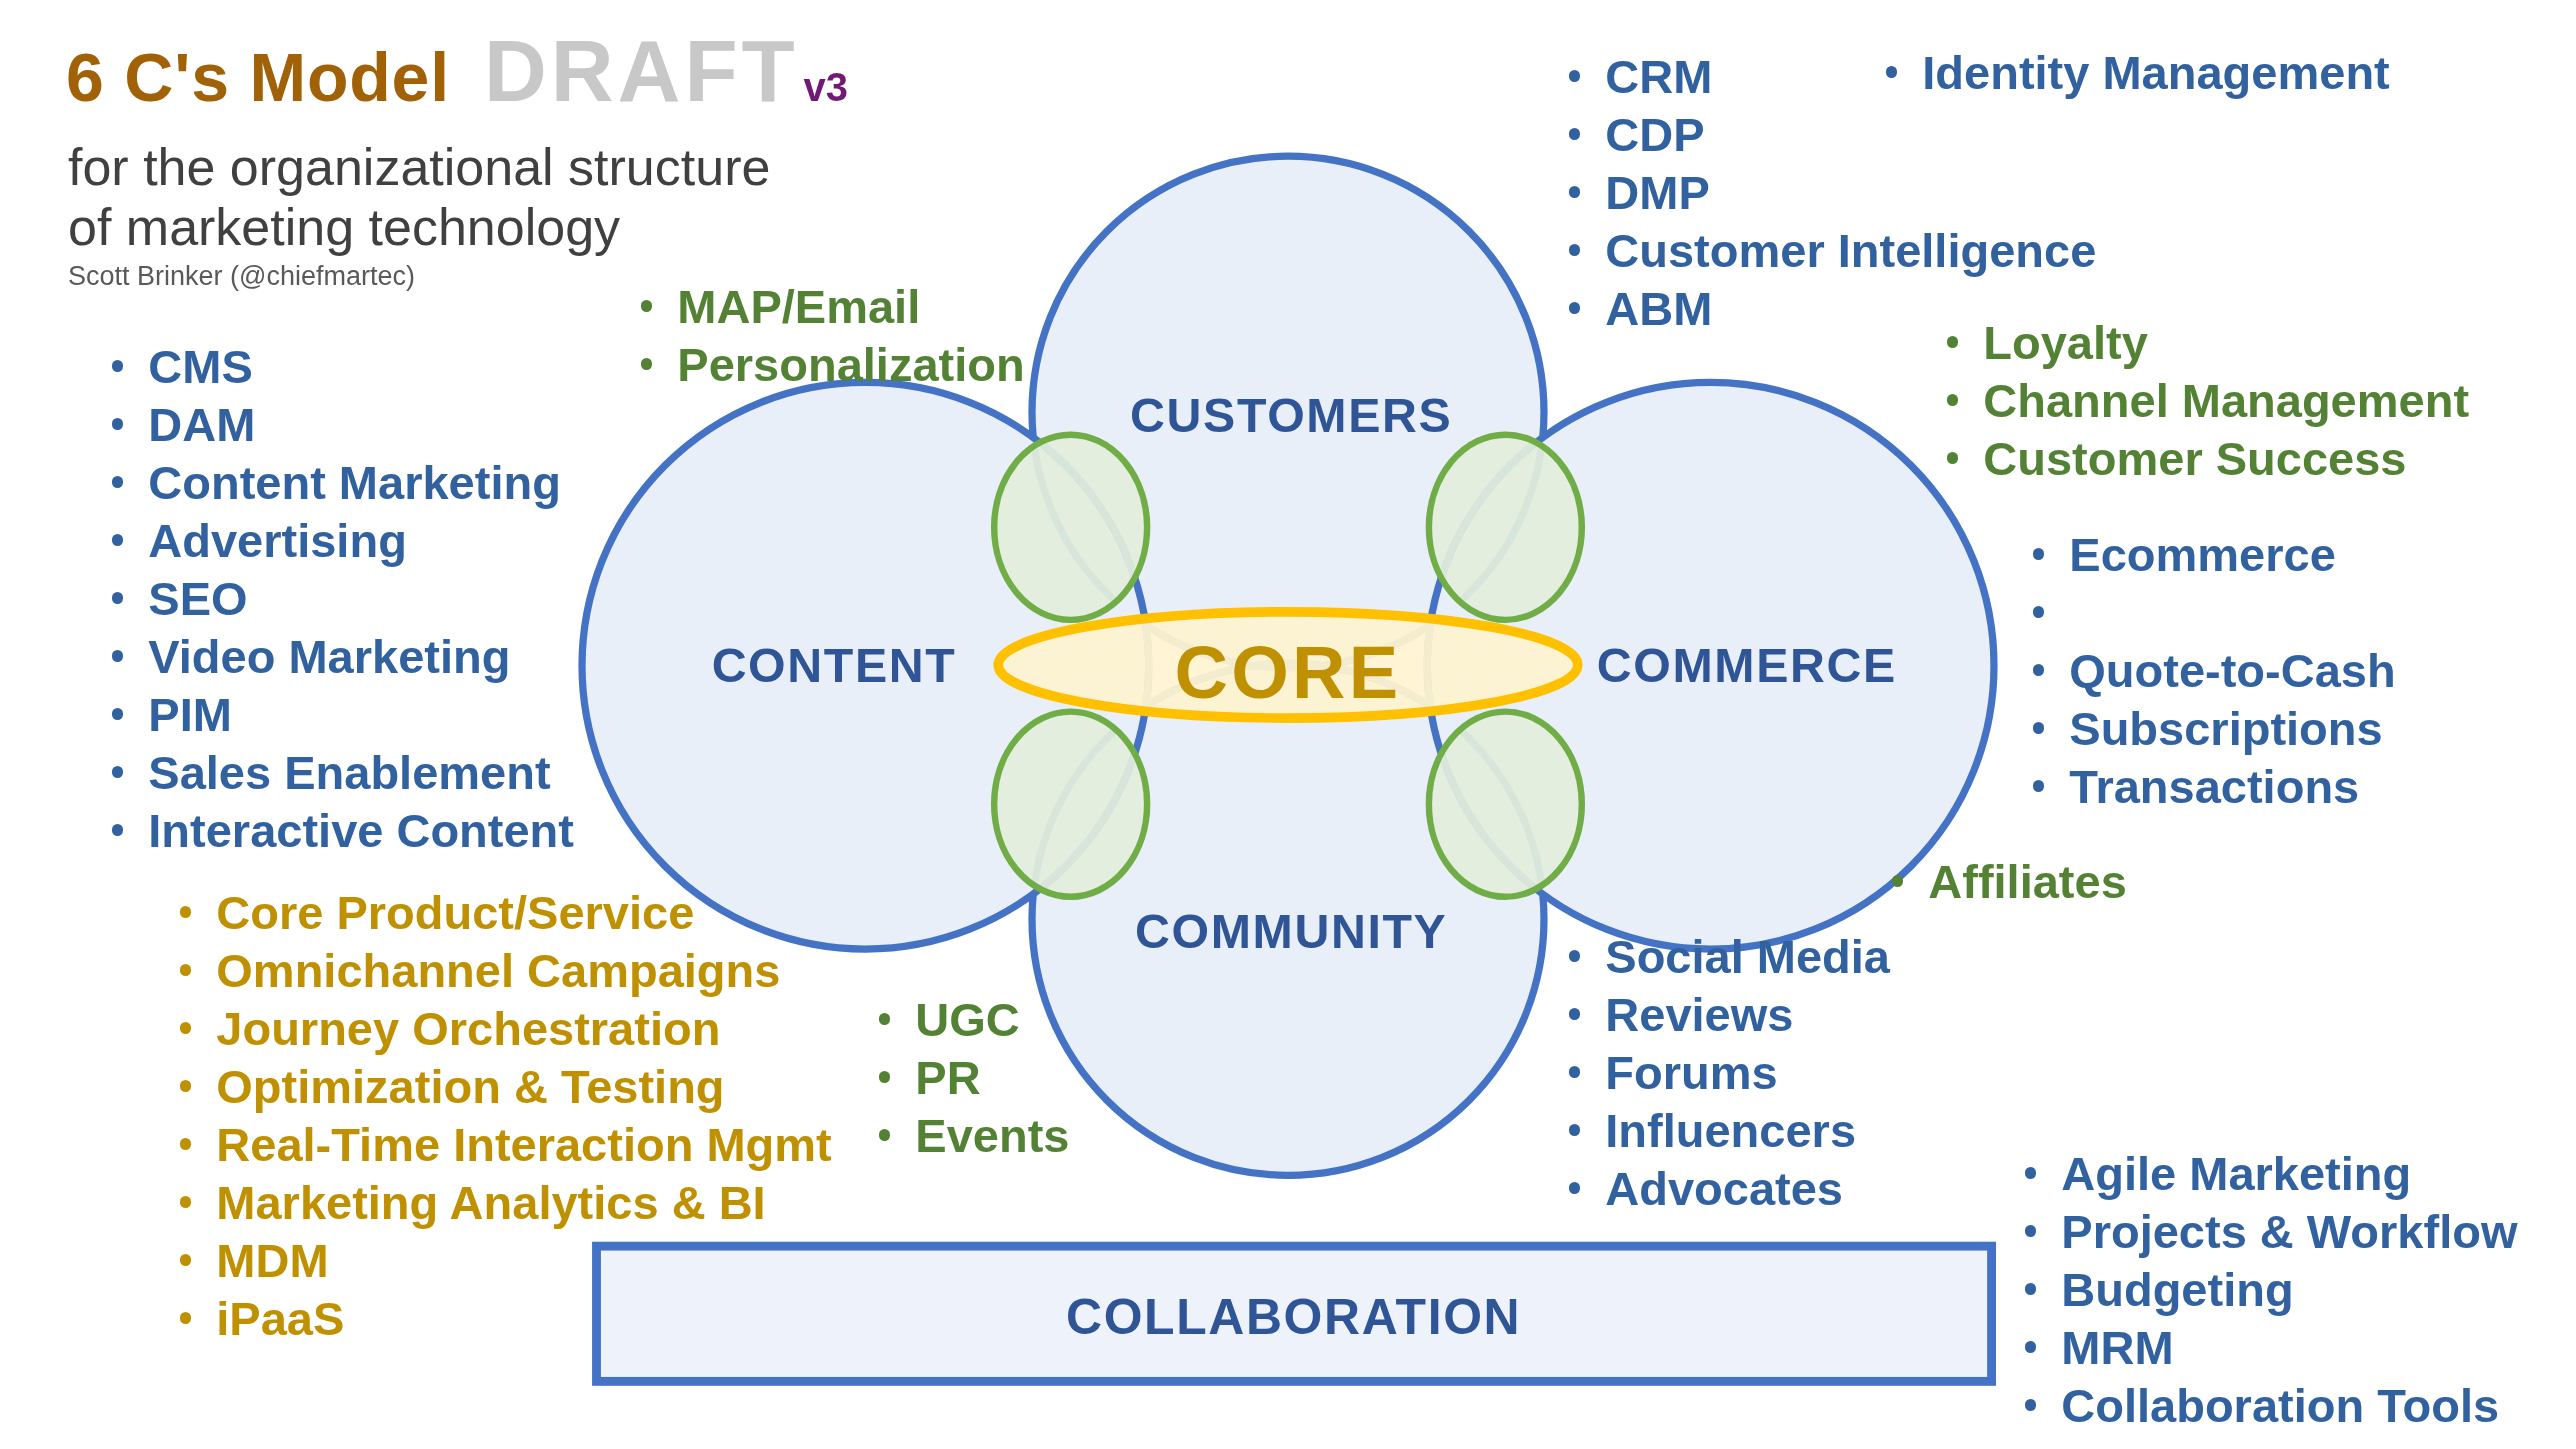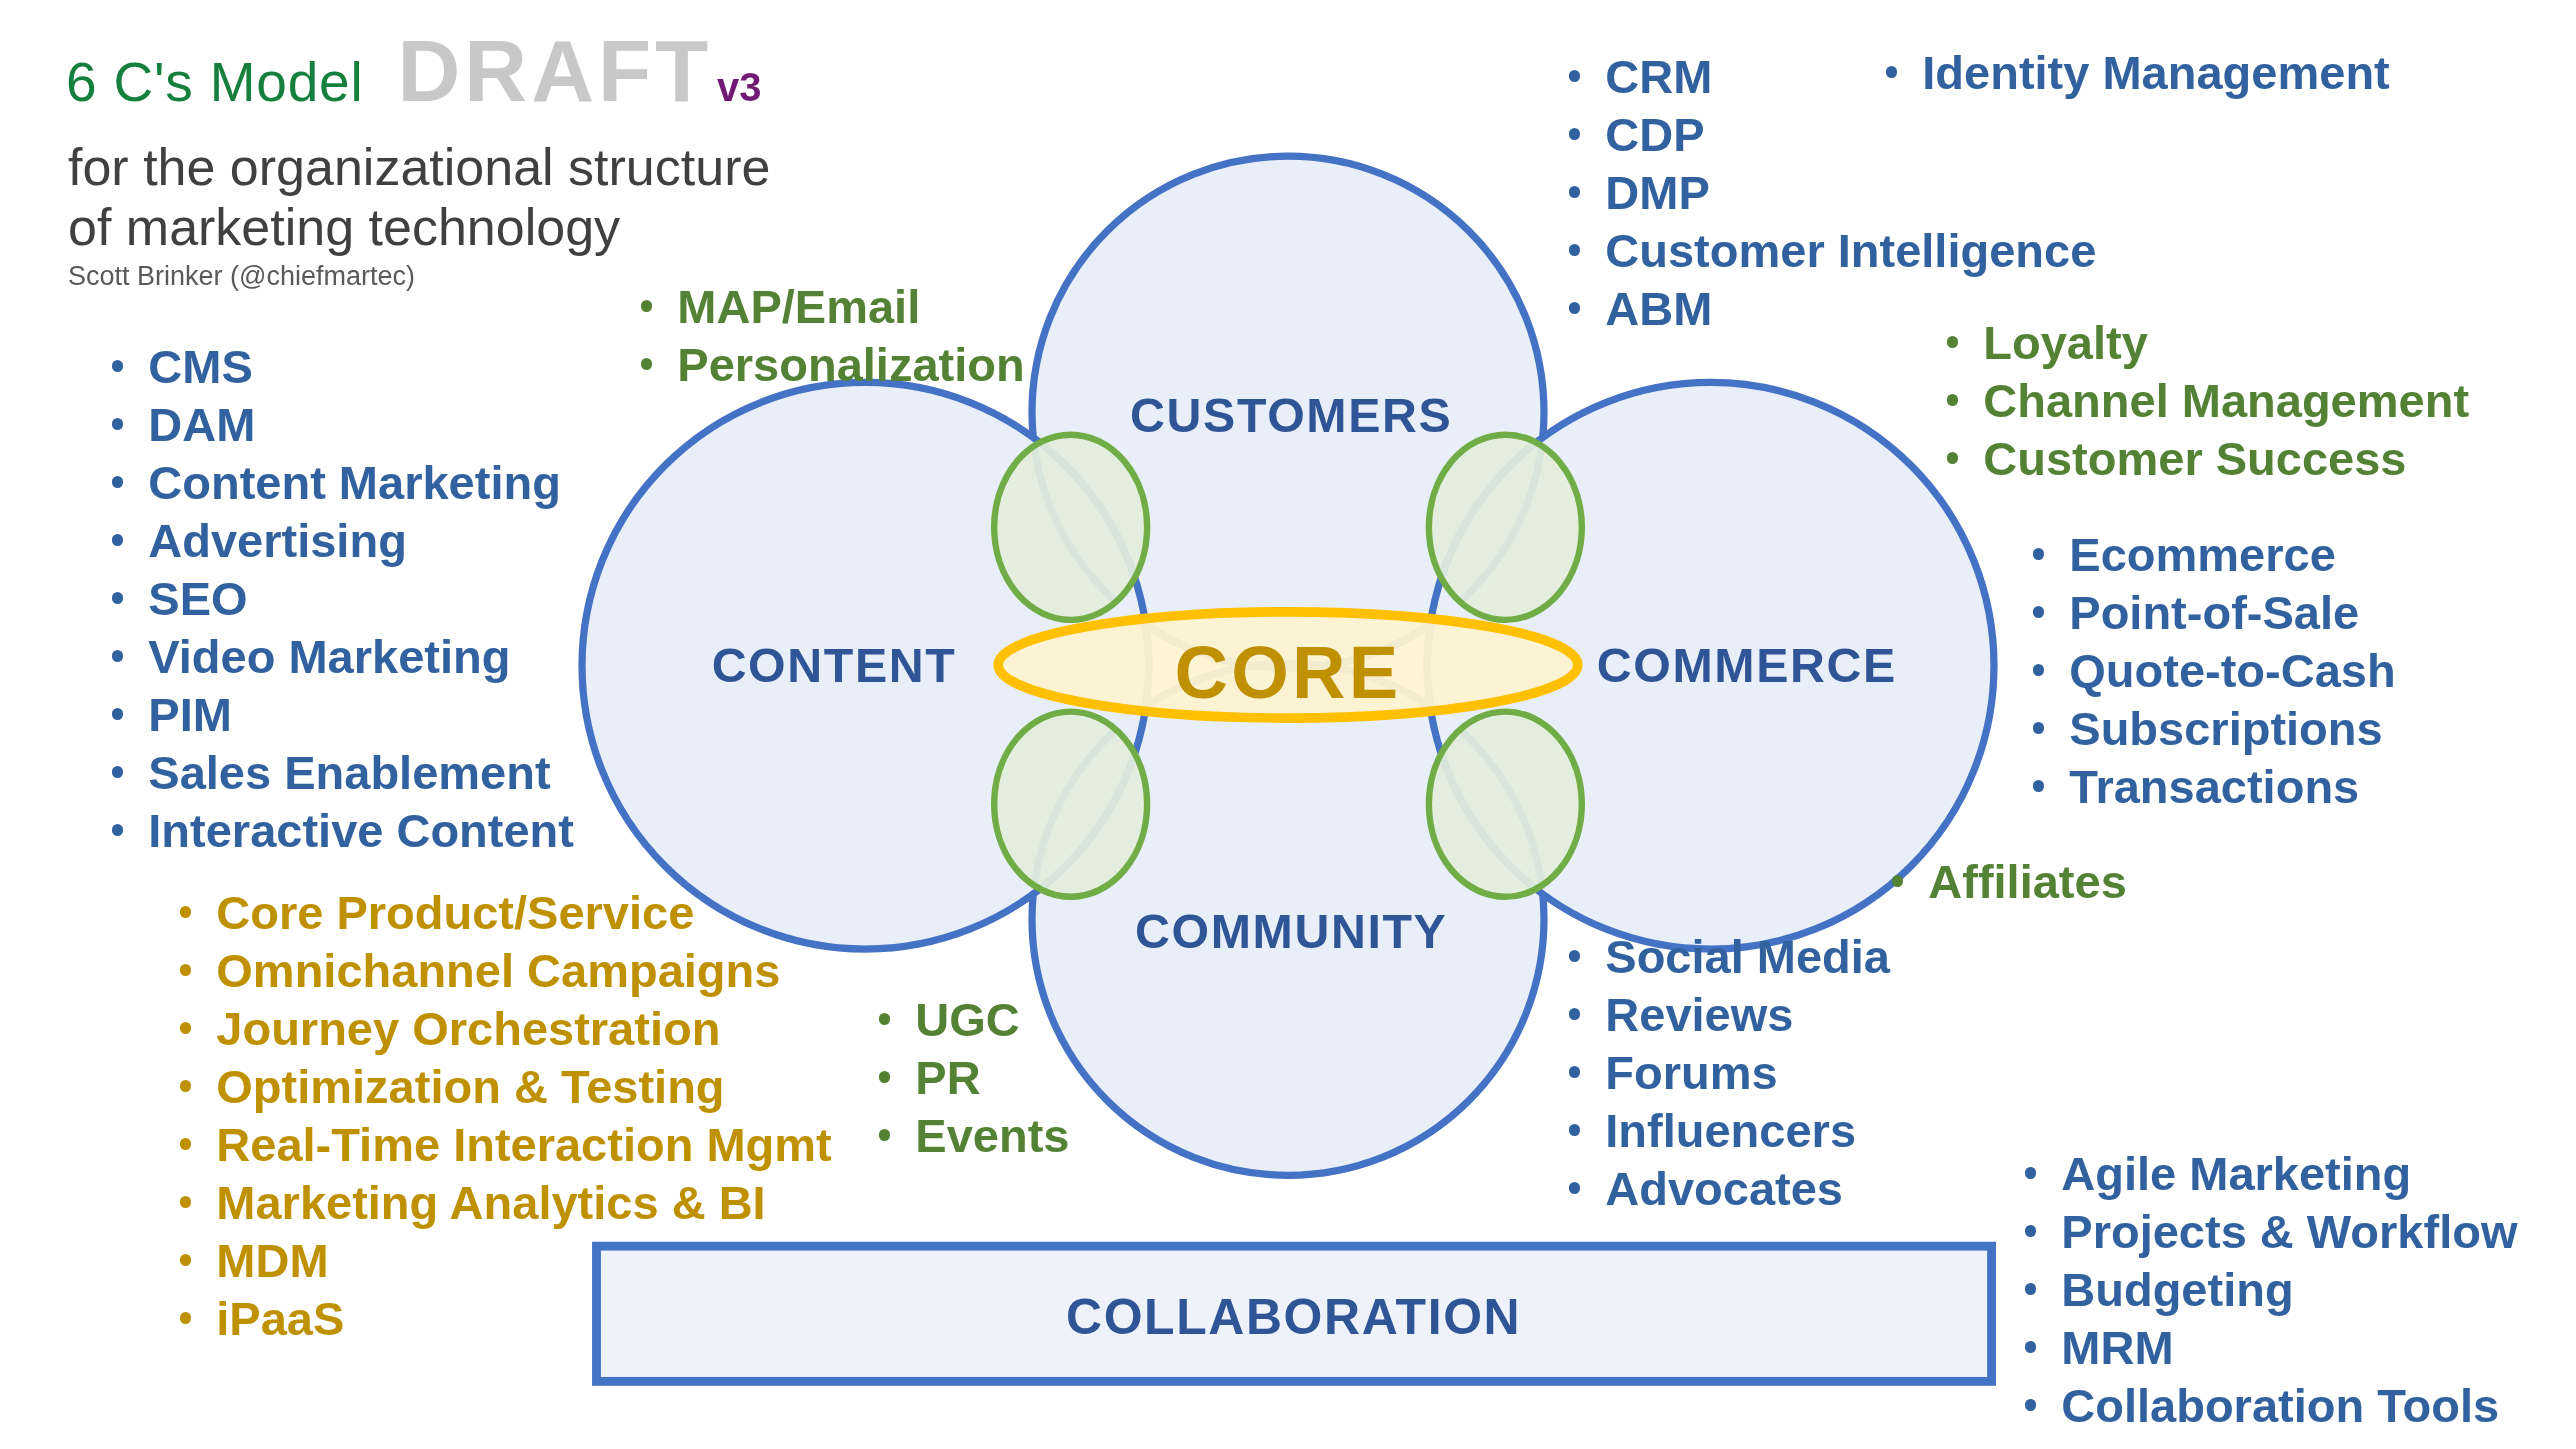--- a/index.html
+++ b/index.html
@@ -2,21 +2,21 @@
 <html style="font-size:13px"><head>
 <meta charset="utf-8">
 <style>
   html,body{margin:0;padding:0;}
   body{
     width:2576px;height:1449px;background:#ffffff;position:relative;overflow:hidden;
     font-family:"Liberation Sans",sans-serif;
   }
   
   .title-row{position:absolute;left:66px;top:21px;display:flex;align-items:baseline;white-space:nowrap;}
-  .t-main{font-size:55px;font-weight:normal;color:#15803d;letter-spacing:0.8px;}
+  .t-main{font-size:68px;font-weight:bold;color:#a16207;letter-spacing:0.8px;}
   .t-draft{font-size:87px;font-weight:bold;color:#C8C8C8;margin-left:34px;letter-spacing:4px;}
   .t-ver{font-size:40px;font-weight:bold;color:#701a75;margin-left:4.8px;}
   .subtitle{position:absolute;left:68px;top:137px;font-size:52px;line-height:60px;color:#404040;white-space:nowrap;}
   .author{position:absolute;left:68px;top:261px;font-size:27px;color:#595959;white-space:nowrap;}
   
   svg.diagram{position:absolute;left:0;top:0;}
   .big-circle{fill:#E9EFF8;stroke:#4472C4;stroke-width:9;}
   .gray-arc{fill:none;stroke:#B3C2DE;stroke-width:9;}
   .lens{fill:#E1EED8;fill-opacity:.8;stroke:#70AD47;stroke-width:8;}
   .core-ellipse{fill:#FFF3CD;fill-opacity:.85;stroke:#FFC000;stroke-width:12;}
@@ -188,21 +188,20 @@
       <span class="txt bold">Customer Success</span>
     </div>
   </div>
 <div class="lst c-blue  l-comm">
     <div class="li">
       <span class="dot"></span>
       <span class="txt bold">Ecommerce</span>
     </div>
     <div class="li">
       <span class="dot"></span>
-      <span class="txt bold">Point-of-Sale</span>
     </div>
     <div class="li">
       <span class="dot"></span>
       <span class="txt bold">Quote-to-Cash</span>
     </div>
     <div class="li">
       <span class="dot"></span>
       <span class="txt bold">Subscriptions</span>
     </div>
     <div class="li">

